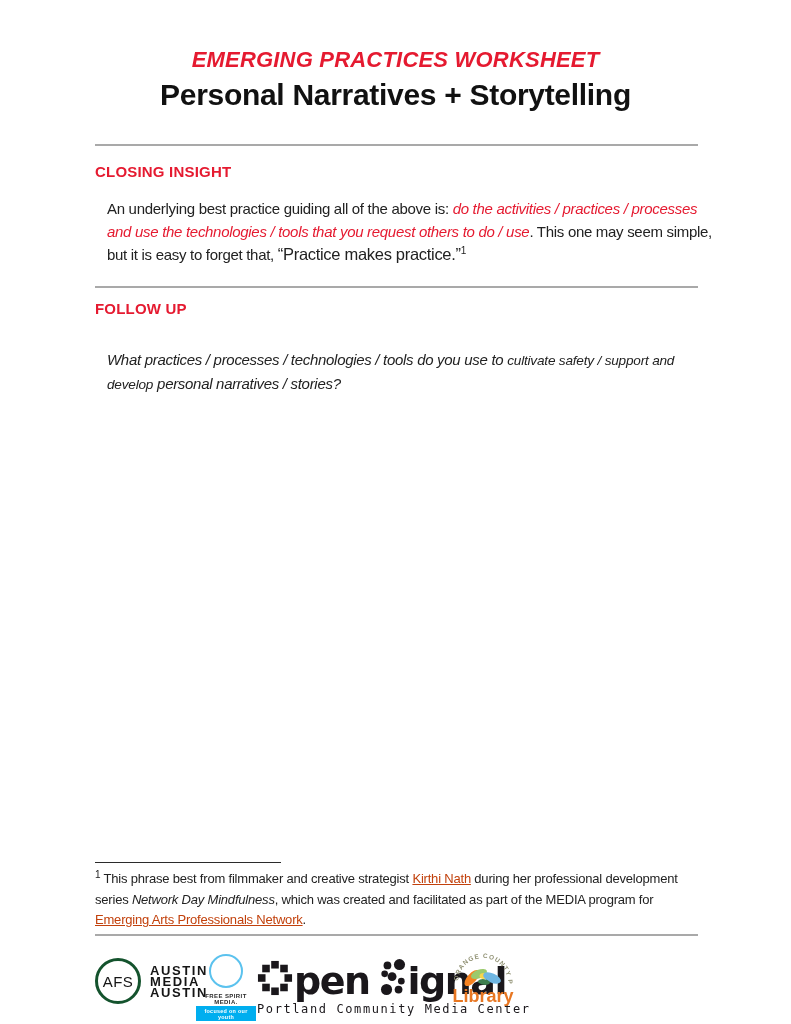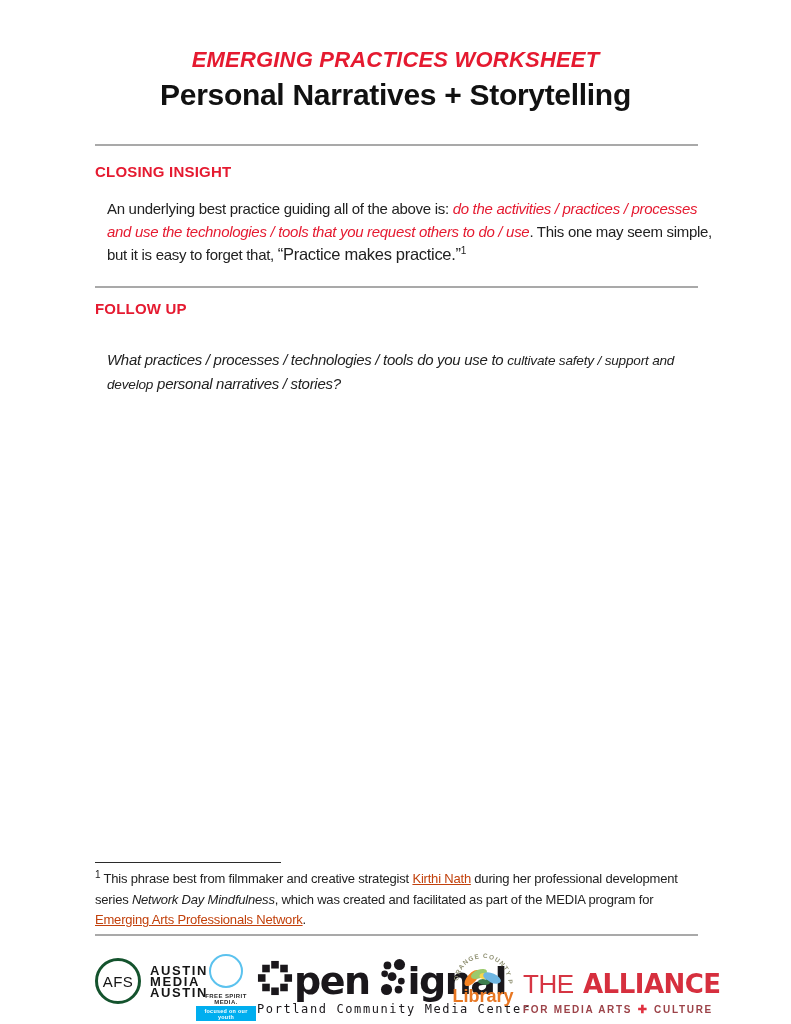--- a/index.html
+++ b/index.html
@@ -213,25 +213,14 @@
         <ellipse cx="23" cy="31" rx="10" ry="4.6" fill="#f58220" transform="rotate(-48 23 31)"></ellipse>
         <ellipse cx="30" cy="27" rx="8.5" ry="4.2" fill="#9bca6d" transform="rotate(-22 30 27)"></ellipse>
         <ellipse cx="35" cy="29" rx="4.5" ry="3" fill="#f7d54a"></ellipse>
         <ellipse cx="43" cy="31" rx="9.5" ry="4.6" fill="#6fb6e2" transform="rotate(24 43 31)"></ellipse>
         <ellipse cx="35" cy="35" rx="6" ry="2.8" fill="#3f7f4f" transform="rotate(8 35 35)"></ellipse>
       </g>
       <text x="34" y="55" text-anchor="middle" font-size="18" font-weight="800" fill="#e87722" font-family="Liberation Sans, sans-serif">Library</text>
     </svg>
   </div>
 
-  <div class="logo alliance">
-    <div class="alliance-word">
-      <span class="alliance-the">THE</span>
-      <span class="alliance-name">ALLIANCE</span>
-    </div>
-    <div class="alliance-tag">
-      <span>FOR MEDIA ARTS</span>
-      <span class="alliance-plus">✚</span>
-      <span>CULTURE</span>
-    </div>
-  </div>
 
 </div>
 
 </body></html>

